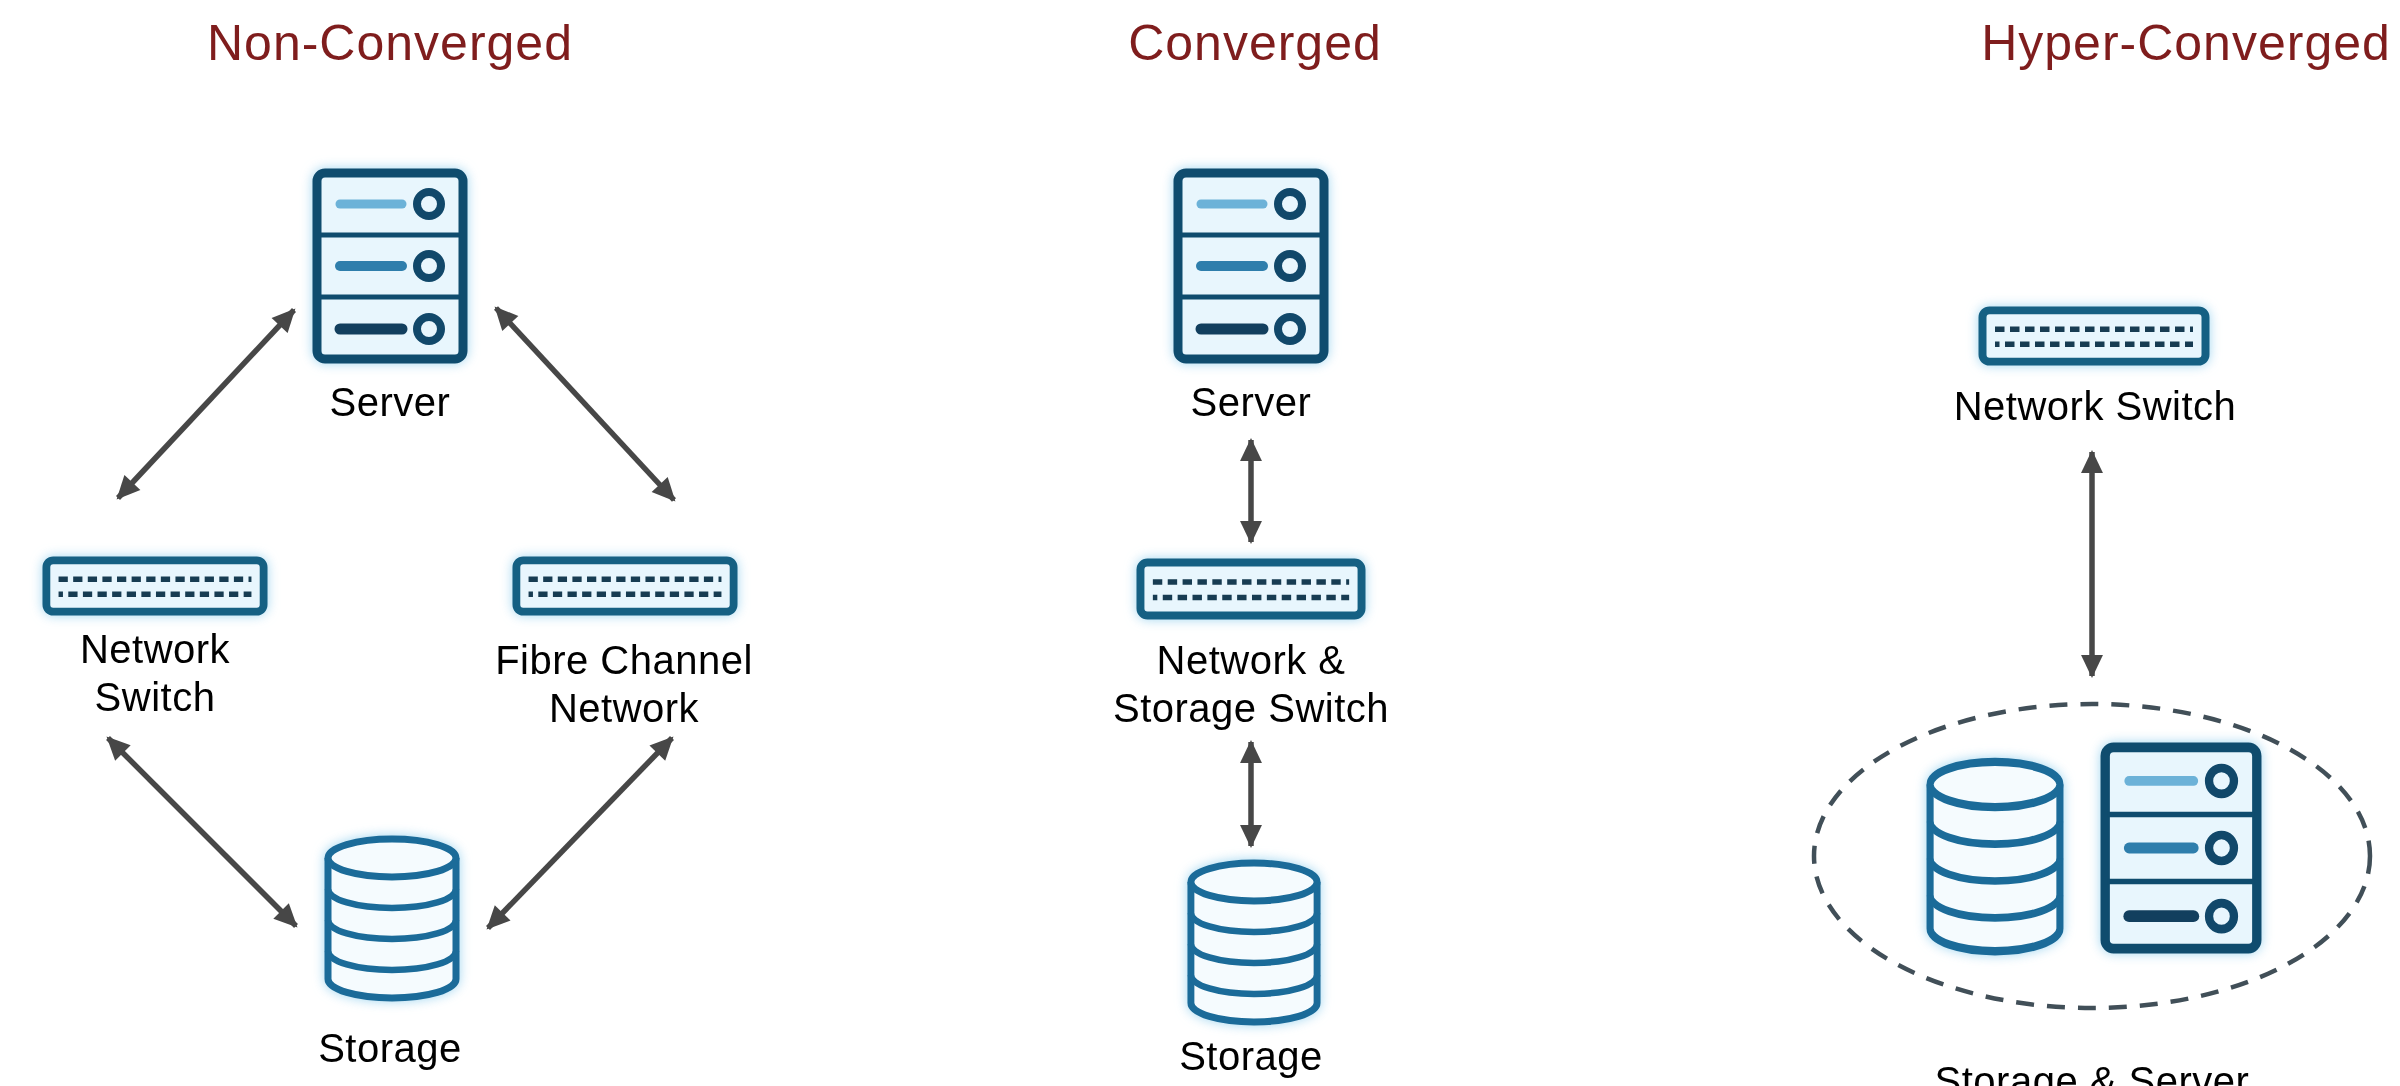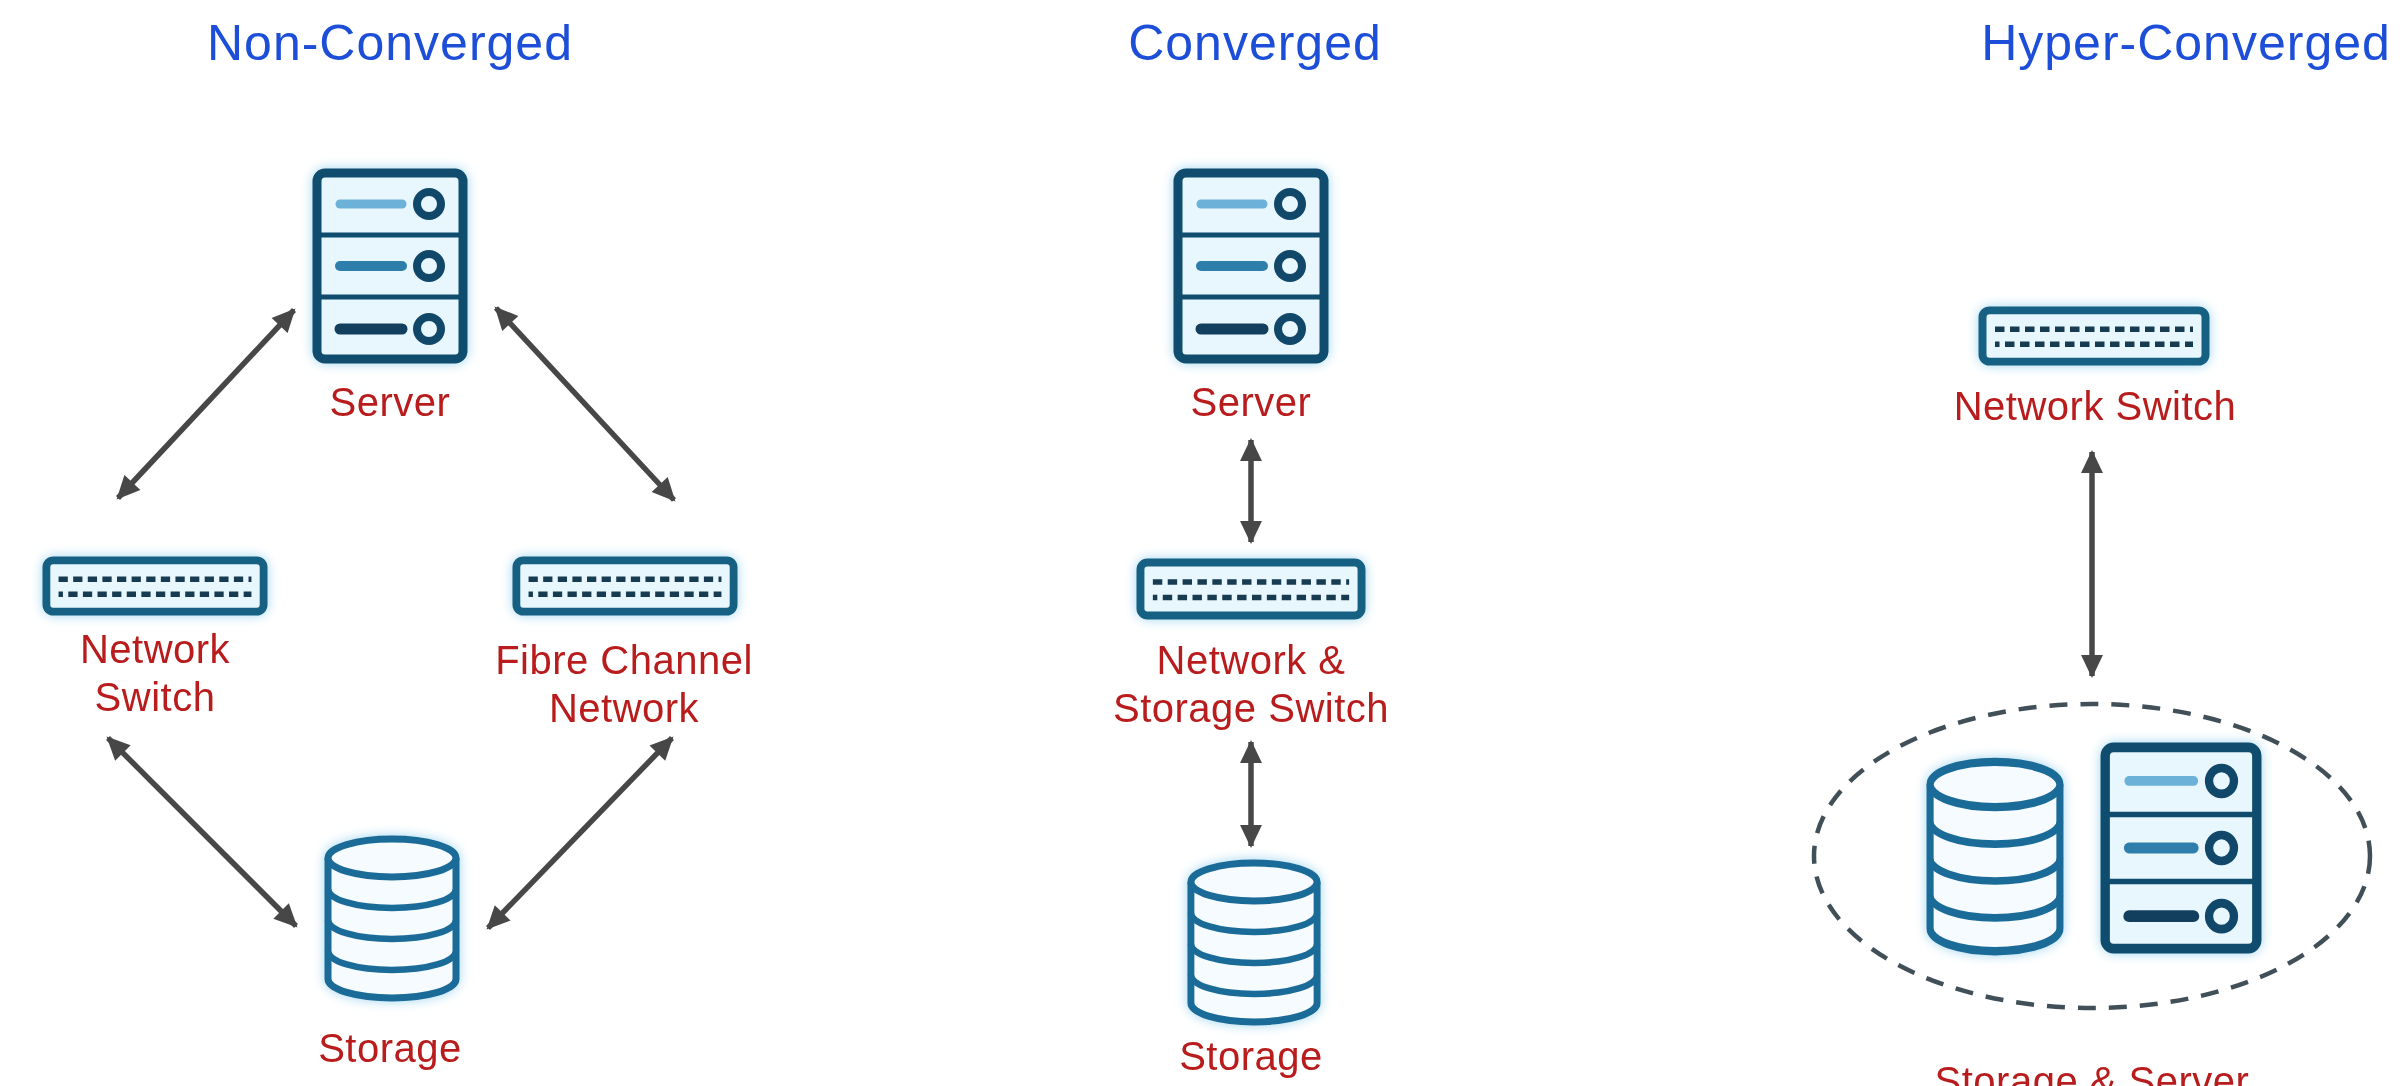--- a/index.html
+++ b/index.html
@@ -2,24 +2,24 @@
 <html><head>
 <meta charset="utf-8">
 <style>
   html,body { margin:0; padding:0; background:#ffffff; }
   .canvas {
     position:relative; width:2400px; height:1086px; background:#ffffff;
     font-family:"Liberation Sans","DejaVu Sans",sans-serif; overflow:hidden;
   }
   .title {
     position:absolute; text-align:center; font-size:50px; letter-spacing:1px;
-    color:#1d4ed8; font-weight:400;
+    color:#7f1d1d; font-weight:400;
   }
   .lbl {
-    position:absolute; text-align:center; font-size:40px; color:#b91c1c;
+    position:absolute; text-align:center; font-size:40px; color:#000000;
     line-height:1.2; white-space:pre-line; letter-spacing:0.5px;
   }
   .icon { position:absolute; filter:drop-shadow(0 0 6px rgba(130,200,235,0.75)); }
   .overlay { position:absolute; left:0; top:0; width:2400px; height:1086px; }
   .defs { position:absolute; width:0; height:0; overflow:hidden; }
 </style>
 </head>
 <body>
 
 <svg class="defs" aria-hidden="true">

